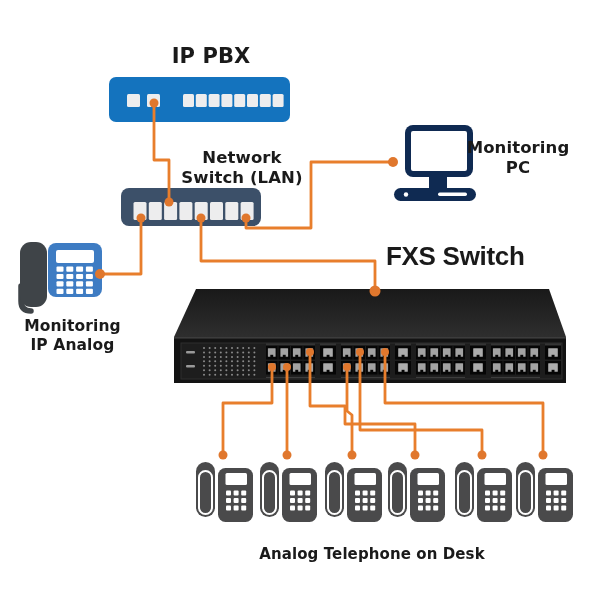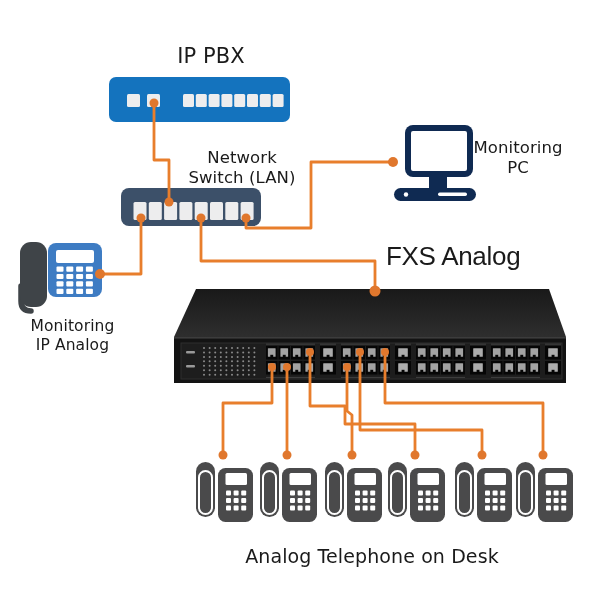--- a/index.html
+++ b/index.html
@@ -1,28 +1,28 @@
 <!DOCTYPE html>
 <html style="--orange: #E87E2C; --orange_dot: #E0772D; --pbx_blue: #1473BE; --switch_blue: #3C5069; --navy: #0F2A52; --phone_blue: #3E7CC3; --handset_gray: #3F4448; --analog_gray: #4A4A4B; --port_white: #EDEDEE; --label_dark: #1A1A1A; --gateway_black: #131313; --gateway_top_dark: #191919; --gateway_top_light: #2E2E2E; --gateway_panel: #1D1D1D; --jack_gray: #A3A3A3; --jack_gray_big: #ACACAC; --vent_gray: #8A8A8A;"><head>
 <meta charset="utf-8">
 <style>
   html,body{margin:0;padding:0;background:#fff;}
   .stage{position:relative;width:600px;height:600px;background:#fff;overflow:hidden;
          font-family:"DejaVu Sans",sans-serif;}
   .stage svg{position:absolute;left:0;top:0;}
-  .lbl{position:absolute;font-weight:normal;color:var(--label_dark,#1a1a1a);
+  .lbl{position:absolute;font-weight:bold;color:var(--label_dark,#1a1a1a);
        text-align:center;line-height:1.22;letter-spacing:.1px;}
   .lbl span{display:block;}
   .lbl-pbx{left:131px;top:44px;width:160px;font-size:21px;}
   .lbl-switch{left:162px;top:148px;width:160px;font-size:16.5px;text-align:center;}
   .lbl-pc{left:438px;top:138px;width:160px;font-size:16.5px;}
   .lbl-reception{left:2px;top:317px;width:141px;font-size:15.5px;}
   .lbl-fxs{left:386px;top:241px;width:200px;font-size:26px;text-align:left;
            font-family:"Liberation Sans",sans-serif;letter-spacing:-.3px;}
-  .lbl-analog{left:222px;top:545px;width:300px;font-size:19px;}
+  .lbl-analog{left:222px;top:545px;width:300px;font-size:15px;}
 </style>
 </head>
 <body>
 
 <div class="stage">
   <svg id="scene" width="600" height="600" viewBox="0 0 600 600">
     <defs>
       <linearGradient id="gwtop" x1="0" y1="0" x2="0" y2="1">
         <stop offset="0" id="gwtop-s1" stop-color="#191919"></stop>
         <stop offset="1" id="gwtop-s2" stop-color="#2E2E2E"></stop>
@@ -426,15 +426,15 @@
     <span>Switch (LAN)</span>
   </div>
   <div class="lbl lbl-pc">
     <span>Monitoring</span>
     <span>PC</span>
   </div>
   <div class="lbl lbl-reception">
     <span>Monitoring</span>
     <span>IP Analog</span>
   </div>
-  <div class="lbl lbl-fxs">FXS Analog</div>
+  <div class="lbl lbl-fxs">FXS Switch</div>
   <div class="lbl lbl-analog">Analog Telephone on Desk</div>
 </div>
 
 </body></html>

